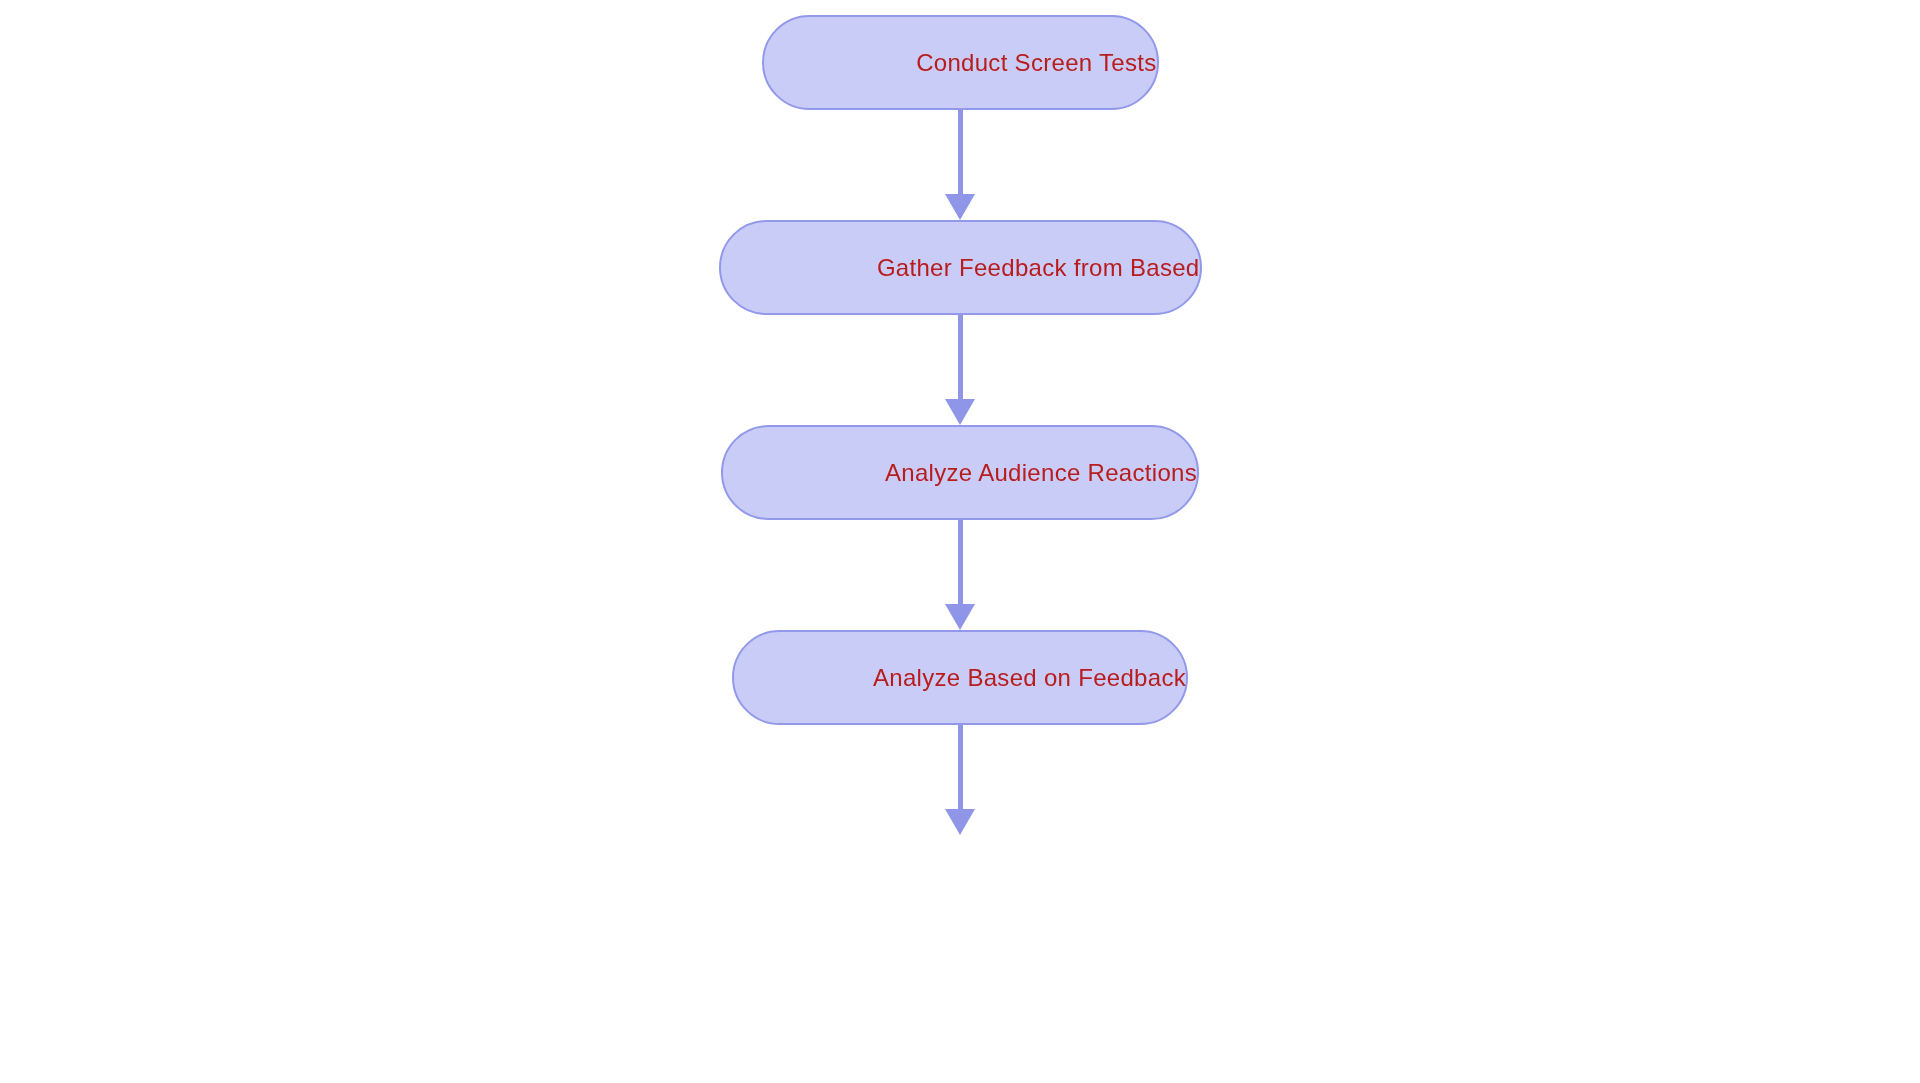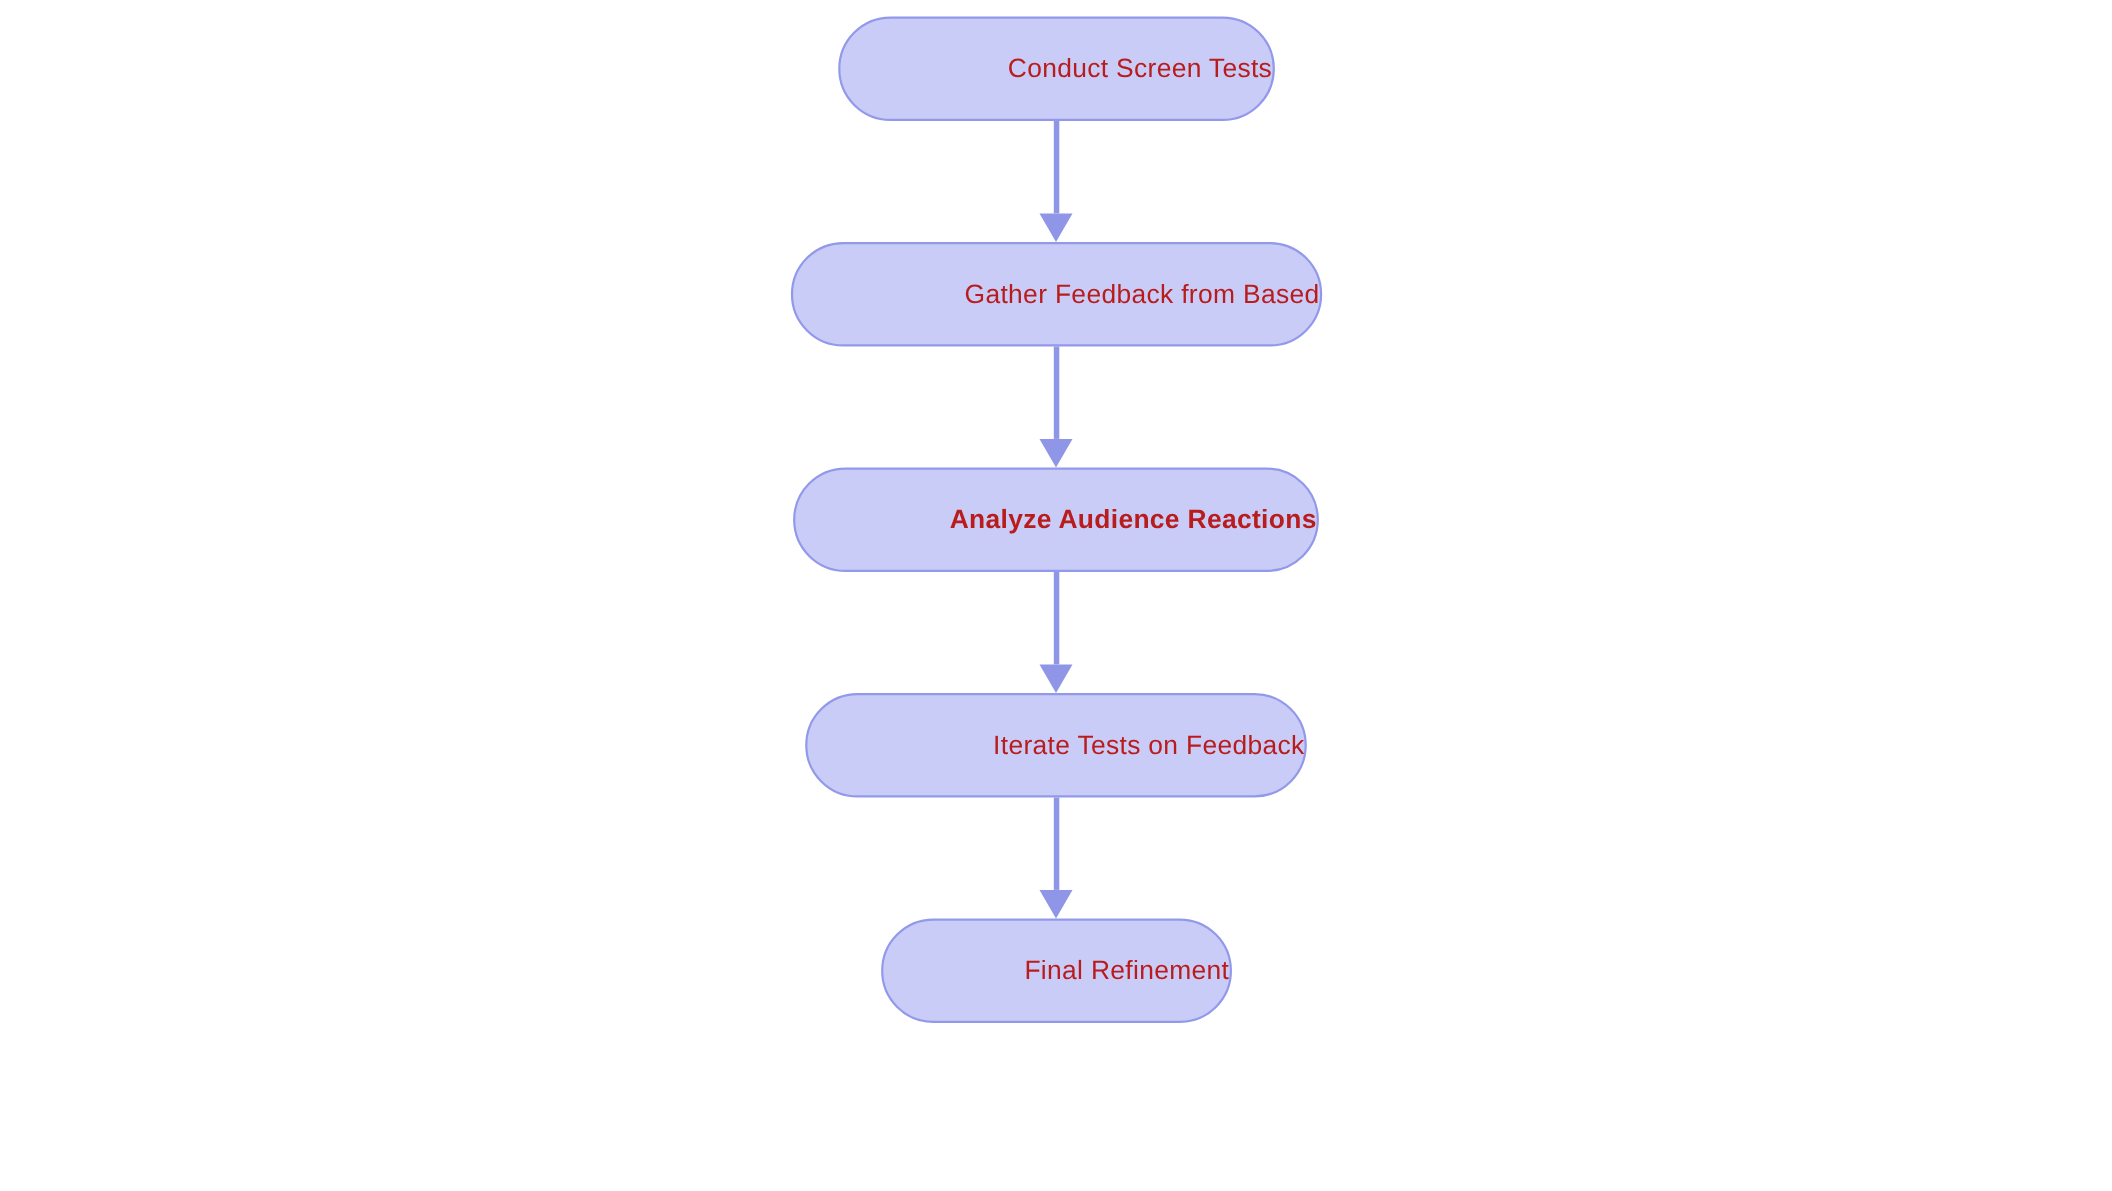--- a/index.html
+++ b/index.html
@@ -30,21 +30,21 @@
     align-items: center;
     justify-content: flex-end;
     color: #b91c1c;
     font-size: 24px;
     letter-spacing: 0.3px;
     text-align: center;
     flex: 0 0 auto;
   }
   .node.w1 { width: 397px; }
   .node.w2 { width: 483px; }
-  .node.w3 { width: 478px; font-weight: bold; }
+  .node.w3 { width: 478px; }
   .node.w4 { width: 456px; }
   .node.w5 { width: 319px; }
   .connector {
     flex: 0 0 auto;
     height: 110px;
     display: flex;
     flex-direction: column;
     align-items: center;
   }
   .connector .shaft {
@@ -86,25 +86,22 @@
   <div class="node w3">
     <span>Analyze Audience Reactions</span>
   </div>
 
   <div class="connector">
     <div class="shaft"></div>
     <div class="head"></div>
   </div>
 
   <div class="node w4">
-    <span>Iterate Tests on Feedback</span>
+    <span>Analyze Based on Feedback</span>
   </div>
 
   <div class="connector">
     <div class="shaft"></div>
     <div class="head"></div>
   </div>
 
-  <div class="node w5">
-    <span>Final Refinement</span>
-  </div>
 
 </div>
 
 </body></html>

